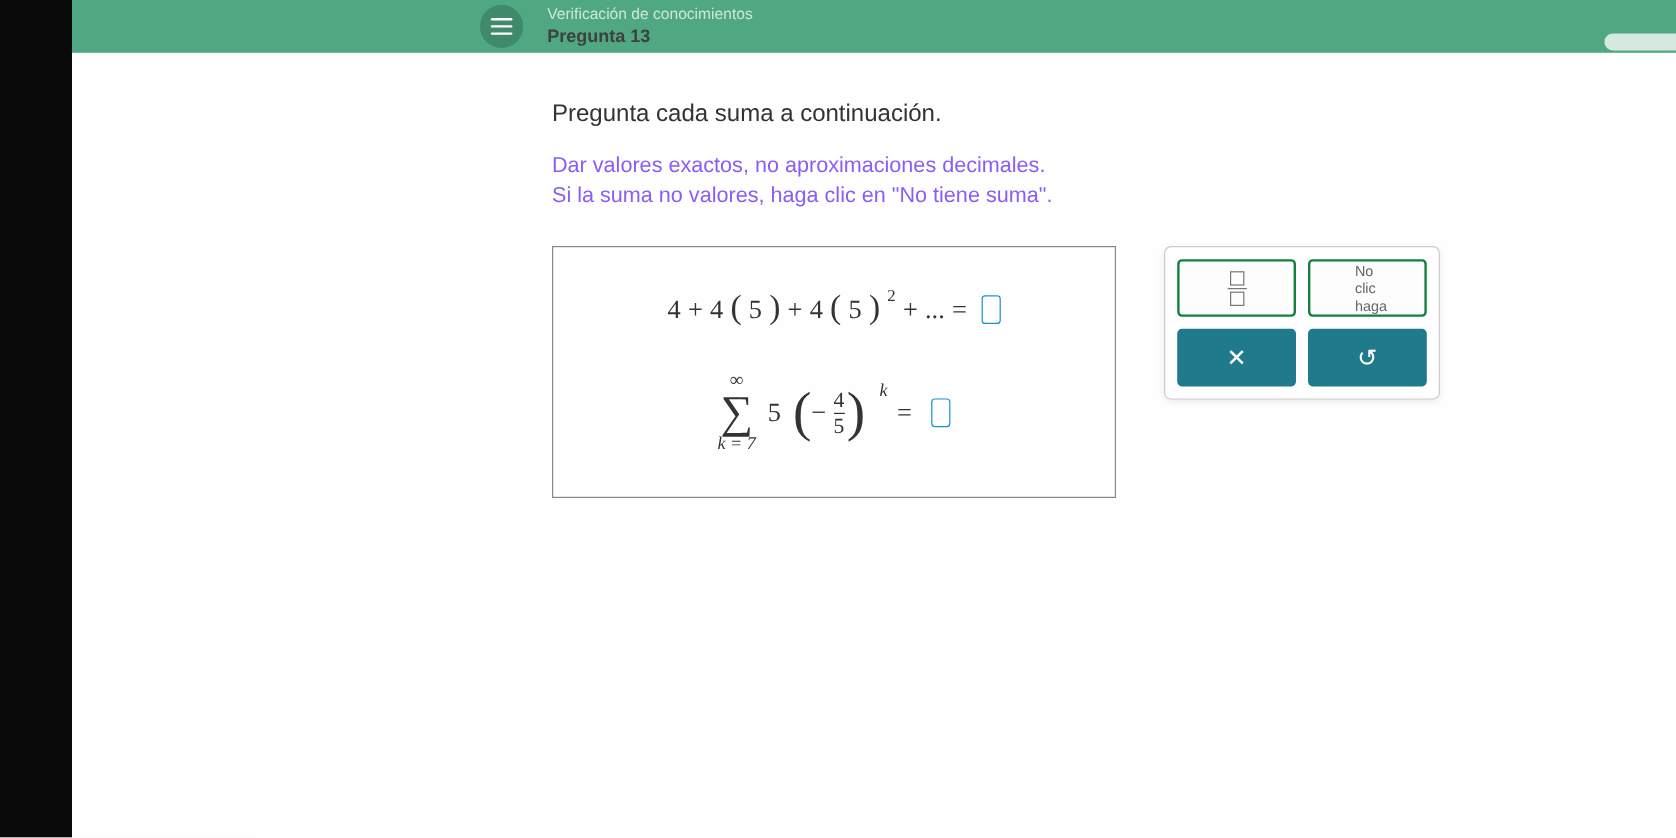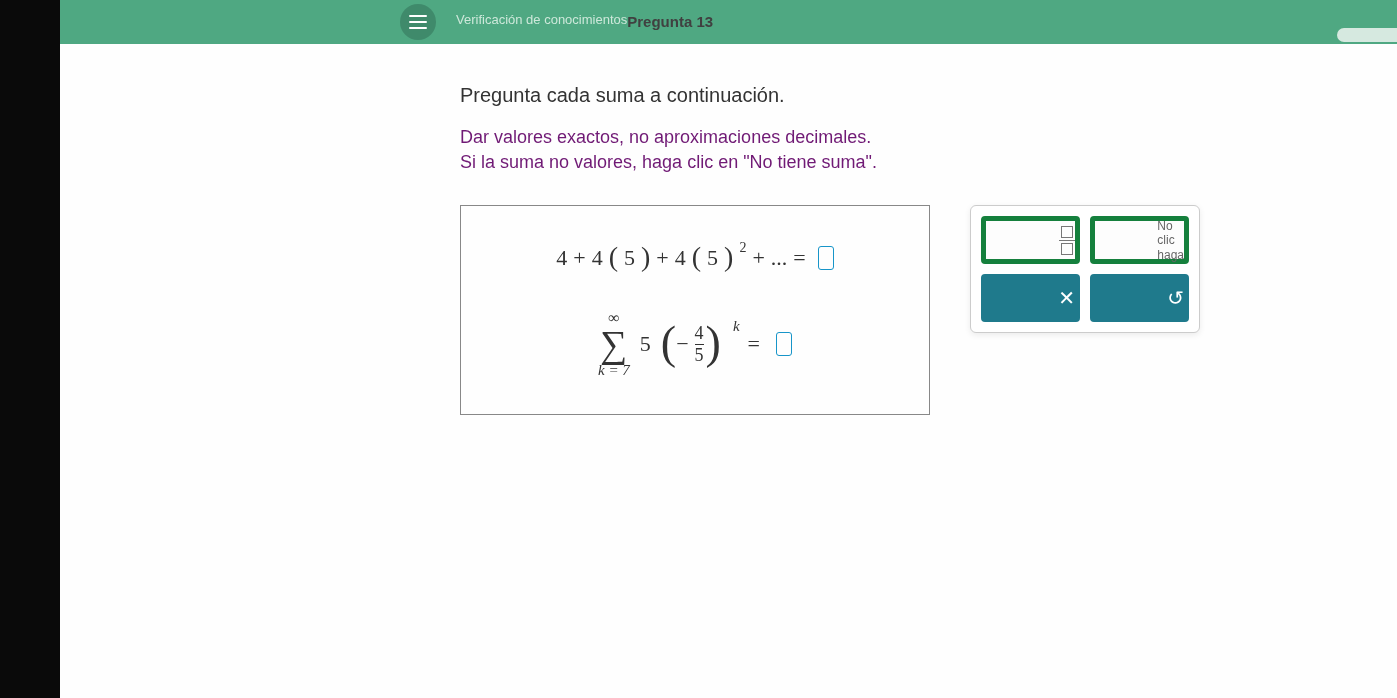--- a/index.html
+++ b/index.html
@@ -48,21 +48,21 @@
   justify-content: space-between;
 }
 .menu-icon-lines span {
   display: block;
   height: 2px;
   background: #ffffff;
   border-radius: 1px;
 }
 .header-texts {
   display: flex;
-  flex-direction: row;
+  flex-direction: column;
   line-height: 1.3;
 }
 .header-sub {
   font-size: 13px;
   color: #cde8da;
 }
 .header-main {
   font-size: 15px;
   font-weight: bold;
   color: #404040;
@@ -82,21 +82,21 @@
   position: relative;
   color: #333;
 }
 .instr-title {
   font-size: 20px;
   color: #333;
   margin-bottom: 18px;
 }
 .instr-line {
   font-size: 18px;
-  color: #701a75;
+  color: #8b5cf6;
   line-height: 1.4;
 }
 .work-row {
   display: flex;
   margin-top: 30px;
   gap: 40px;
 }
 .math-box {
   border: 1px solid #888;
   width: 470px;
@@ -167,26 +167,26 @@
 }
 .tool-row {
   display: flex;
   gap: 10px;
   margin-bottom: 10px;
 }
 .tool-row:last-child { margin-bottom: 0; }
 .tool-btn {
   flex: 1;
   height: 48px;
-  border: 5px solid #15803d;
+  border: 2px solid #15803d;
   border-radius: 4px;
   background: #fdfdfd;
   display: flex;
   align-items: center;
-  justify-content: flex-end;
+  justify-content: center;
   cursor: pointer;
   font-size: 14px;
   color: #555;
 }
 .tool-btn.teal {
   background: #1f7a8c;
   border-color: #1f7a8c;
   color: #ffffff;
   font-size: 20px;
 }

